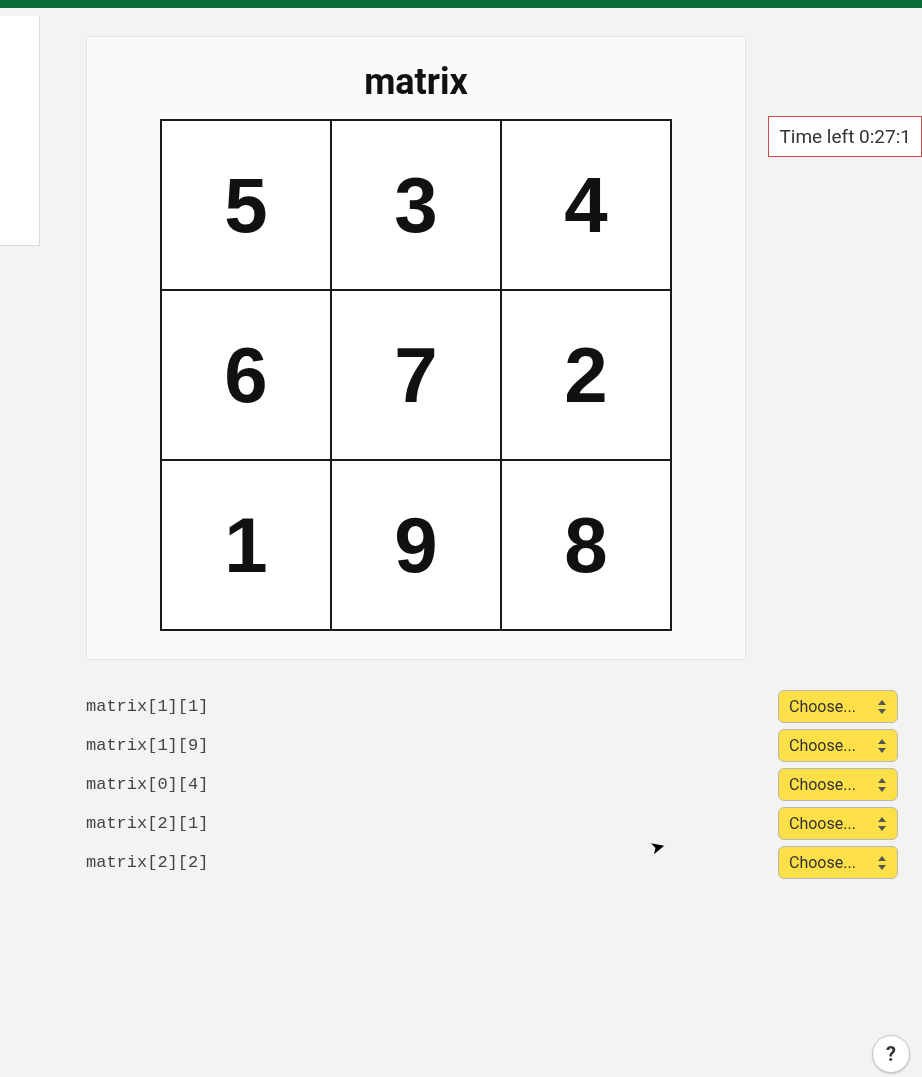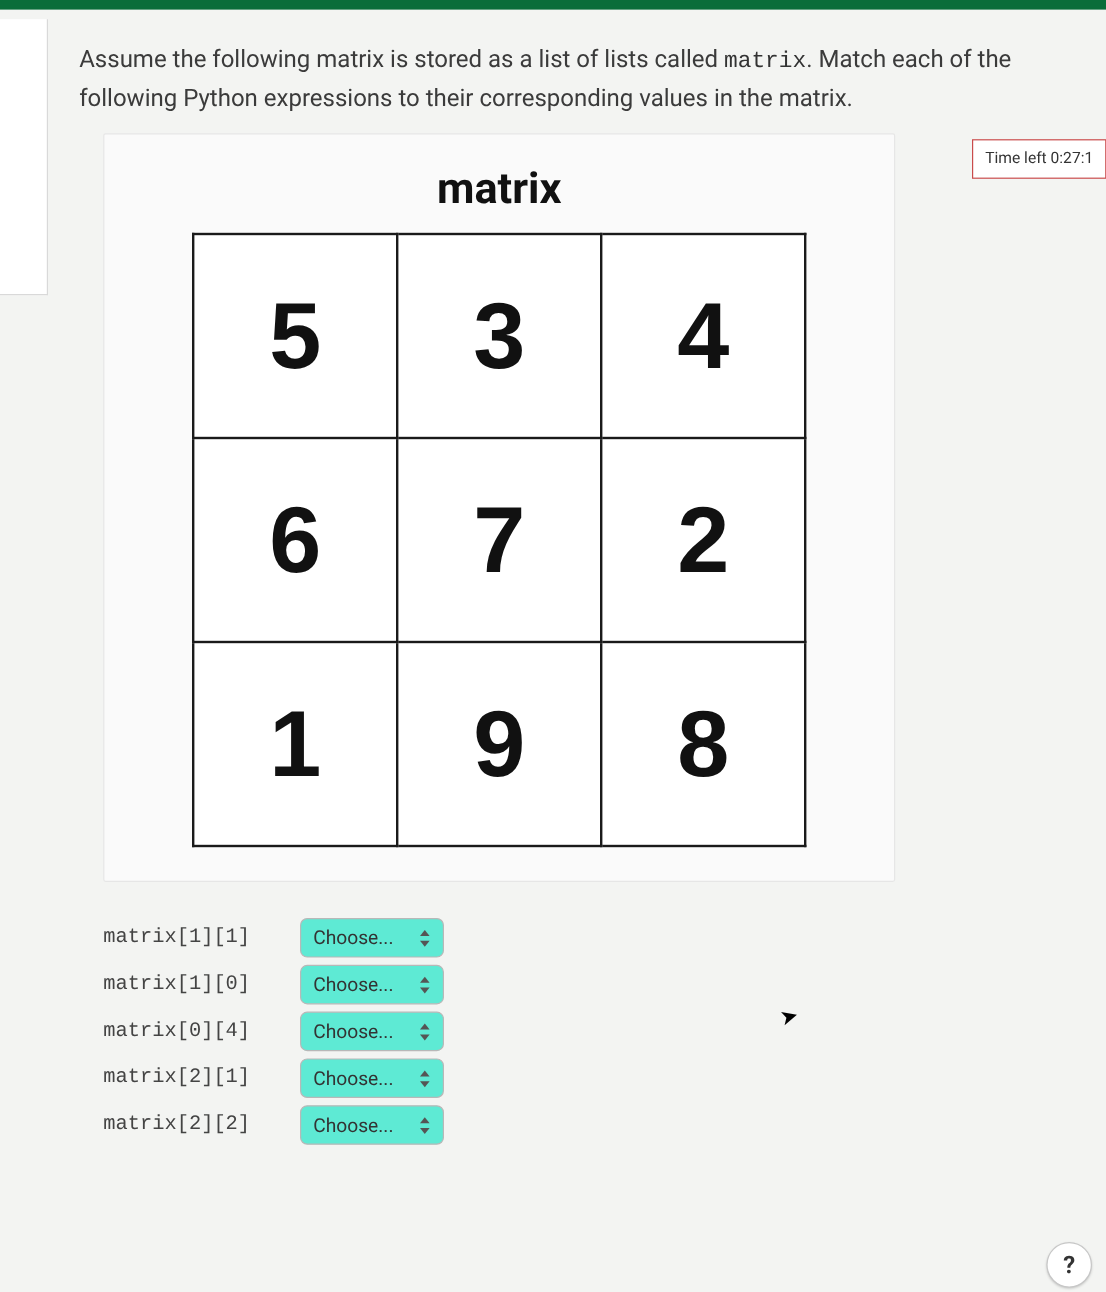--- a/index.html
+++ b/index.html
@@ -40,21 +40,21 @@
     font-size: 19px;
     color: #333;
   }
   .timer {
     position: absolute;
     top: 108px;
     right: 0;
     border: 1px solid #c94b4b;
     background: #fff;
     padding: 8px 10px;
-    font-size: 13px;
+    font-size: 19px;
     color: #333;
   }
   .figure {
     margin: 8px 0 30px 30px;
     background: #fafafa;
     border: 1px solid #e6e6e6;
     width: 660px;
     padding: 24px 24px 28px 24px;
     border-radius: 2px;
   }
@@ -83,35 +83,36 @@
     color: #111;
   }
   .match-block {
     margin-left: 30px;
   }
   .match-row {
     display: flex;
     align-items: center;
     gap: 14px;
     margin: 6px 0;
+    justify-content: space-between;
   }
   .expr {
     font-family: "Courier New", Courier, monospace;
     font-size: 17px;
     color: #444;
     width: 150px;
   }
   .selectish {
     display: inline-flex;
     align-items: center;
     gap: 10px;
     border: 1px solid #b8b8b8;
     border-radius: 6px;
     padding: 6px 10px;
-    background: #5eead4;
+    background: #fde047;
     font-size: 16px;
     cursor: pointer;
     min-width: 120px;
     justify-content: space-between;
     color: #333;
   }
   .sort-icon {
     width: 9px; height: 14px; position: relative; display: inline-block;
   }
   .sort-icon::before, .sort-icon::after {
@@ -143,23 +144,20 @@
 </style>
 </head>
 <body>
 
 <div class="topbar"></div>
 
 <div class="page">
 
   <div class="left-stub"></div>
 
-  <div class="question-text">
-    <span>Assume the following matrix is stored as a list of lists called </span><code>matrix</code><span>. Match each of the following Python expressions to their corresponding values in the matrix.</span>
-  </div>
 
   <div class="timer">Time left 0:27:1</div>
 
   <div class="figure">
     <div class="figure-title">matrix</div>
     <table class="grid">
       <tbody>
           <tr>
         <td>5</td>
         <td>3</td>
@@ -181,21 +179,21 @@
 
   <div class="match-block">
     <div class="match-row">
       <span class="expr">matrix[1][1]</span>
       <span class="selectish">
         <span>Choose...</span>
         <span class="sort-icon"></span>
       </span>
     </div>
     <div class="match-row">
-      <span class="expr">matrix[1][0]</span>
+      <span class="expr">matrix[1][9]</span>
       <span class="selectish">
         <span>Choose...</span>
         <span class="sort-icon"></span>
       </span>
     </div>
     <div class="match-row">
       <span class="expr">matrix[0][4]</span>
       <span class="selectish">
         <span>Choose...</span>
         <span class="sort-icon"></span>

